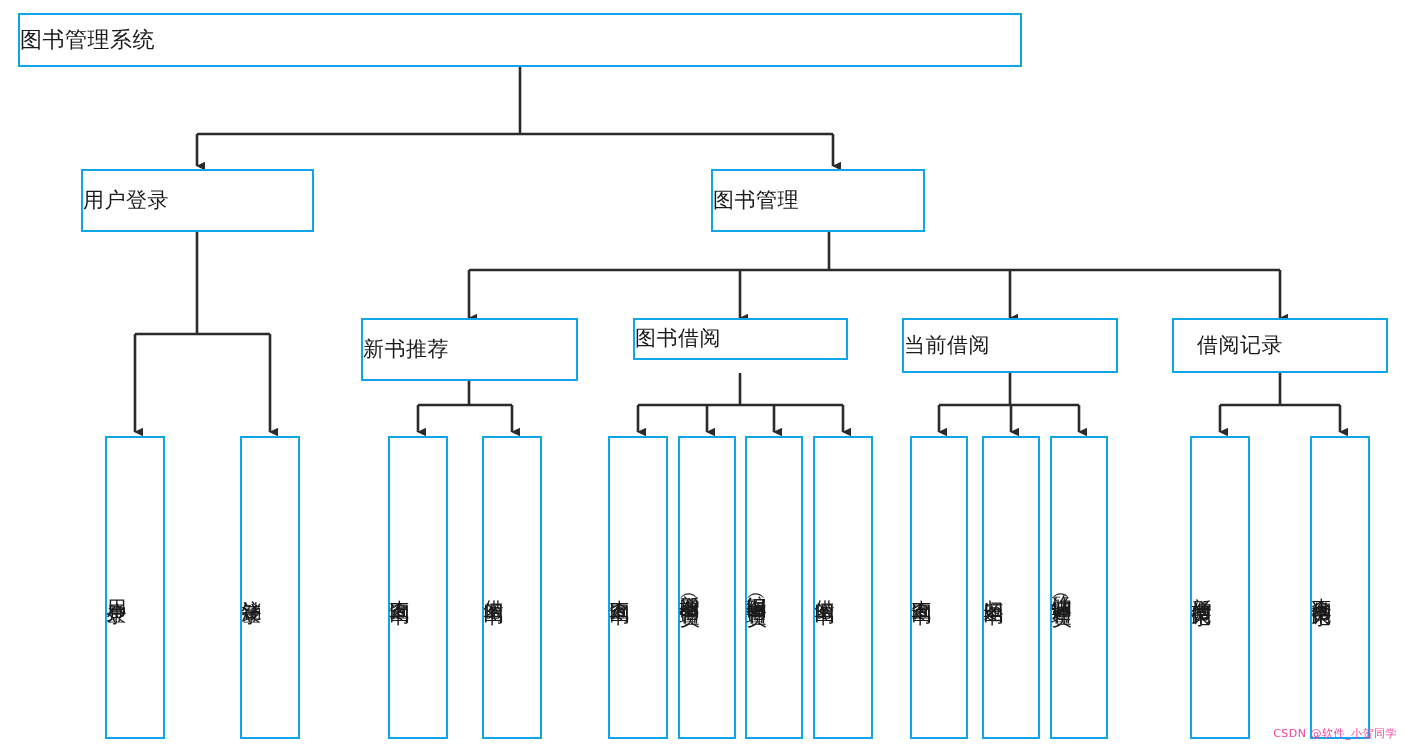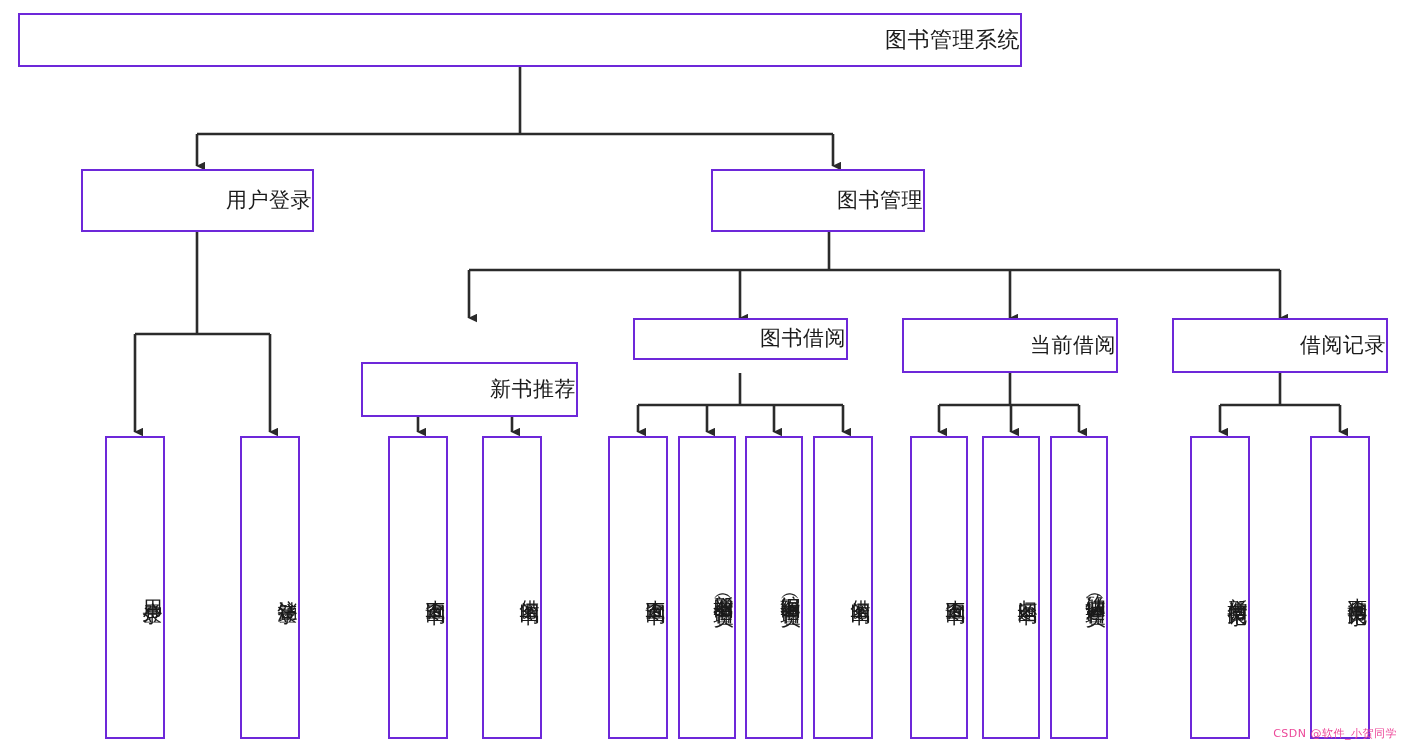--- a/index.html
+++ b/index.html
@@ -22,24 +22,24 @@
     position: absolute;
     left: 0;
     top: 0;
     width: 1405px;
     height: 747px;
   }
   .node {
     position: absolute;
     box-sizing: border-box;
     background: #ffffff;
-    border: 2px solid #6d28d9;
+    border: 2px solid #0ea5e9;
     display: flex;
     align-items: center;
-    justify-content: flex-end;
+    justify-content: flex-start;
     z-index: 2;
   }
   .node-label {
     font-size: 21px;
     color: #1a1a1a;
     line-height: 1.12;
     letter-spacing: 0.5px;
     white-space: nowrap;
     user-select: none;
   }
@@ -127,21 +127,21 @@
     <span class="node-label">图书管理系统</span>
   </div>
 
   <div class="node level2" style="left:81px; top:169px; width:233px; height:63px;">
     <span class="node-label">用户登录</span>
   </div>
   <div class="node level2" style="left:711px; top:169px; width:214px; height:63px;">
     <span class="node-label">图书管理</span>
   </div>
 
-  <div class="node level3" style="left:361px; top:318px; width:217px; height:55px;margin-top:44px;">
+  <div class="node level3" style="left:361px; top:318px; width:217px; height:63px;">
     <span class="node-label">新书推荐</span>
   </div>
   <div class="node level3" style="left:633px; top:318px; width:215px; height:42px;">
     <span class="node-label">图书借阅</span>
   </div>
   <div class="node level3" style="left:902px; top:318px; width:216px; height:55px;">
     <span class="node-label">当前借阅</span>
   </div>
   <div class="node level3" style="left:1172px; top:318px; width:216px; height:55px;padding-left:23px;">
     <span class="node-label">借阅记录</span>

